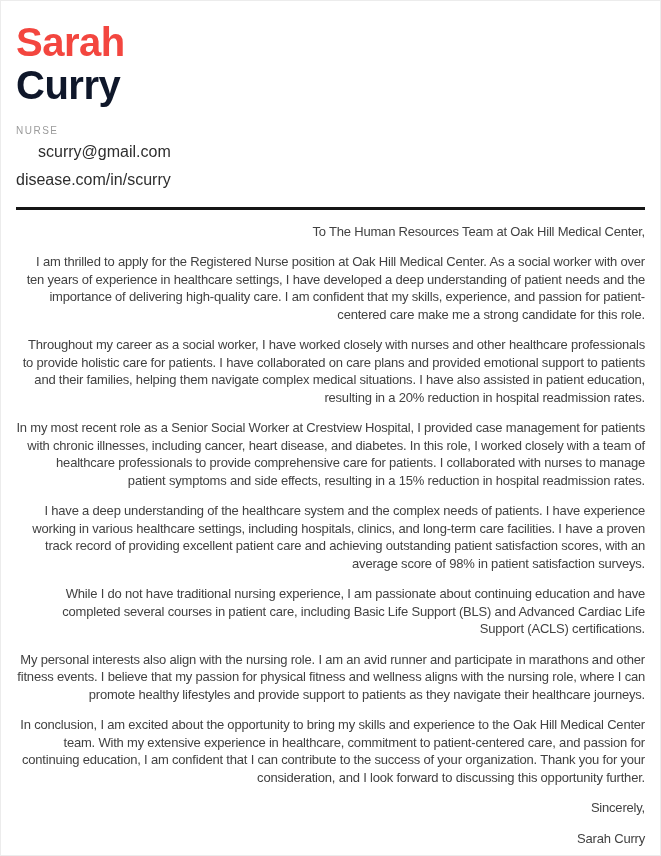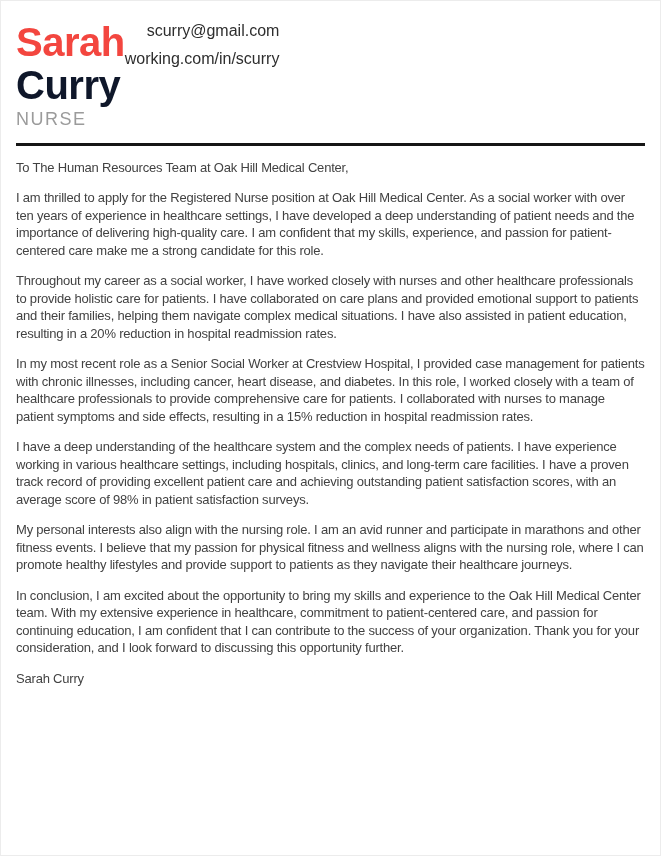--- a/index.html
+++ b/index.html
@@ -13,36 +13,37 @@
   .page {
     width: 661px;
     height: 856px;
     border: 1px solid #ececec;
     background: #ffffff;
     padding: 14px 15px 20px 15px;
     overflow: hidden;
   }
   .header {
     display: flex;
-    justify-content: flex-start;
+    justify-content: space-between;
     align-items: flex-start;
+    flex-direction: column;
   }
   .name-block { padding-top: 6px; }
   .first-name, .last-name {
     margin: 0;
     font-size: 40px;
     font-weight: 800;
     line-height: 1.07;
     letter-spacing: -0.5px;
   }
   .first-name { color: #f3463f; }
   .last-name  { color: #0f172a; }
   .job-title {
-    margin-top: 2px;
-    font-size: 18px;
+    margin-top: 18px;
+    font-size: 10px;
     color: #9b9b9b;
     letter-spacing: 1.5px;
     font-weight: 400;
   }
   .contact-block {
     text-align: right;
     font-size: 16px;
     color: #2e2e2e;
     line-height: 28px;
     padding-top: 2px;
@@ -53,46 +54,48 @@
     background: #161616;
     margin: 13px 0 0 0;
   }
   .letter {
     margin-top: 13px;
     font-size: 13px;
     line-height: 17.5px;
     color: #424242;
     letter-spacing: -0.2px;
   }
-  .letter p { margin: 0 0 13px 0; }
+  .letter p { margin: 0 0 13px 0; text-align: right; }
   .letter p:last-child { margin-bottom: 16px; }
 </style>
 </head>
 <body>
 
 <div class="page">
 
   <header class="header">
     <div class="name-block">
       <h1 class="first-name">Sarah</h1>
       <h1 class="last-name">Curry</h1>
       <div class="job-title">NURSE</div>
     </div>
     <div class="contact-block">
       <div class="contact-line">scurry@gmail.com</div>
-      <div class="contact-line">working.com/in/scurry</div>
+      <div class="contact-line">disease.com/in/scurry</div>
     </div>
   </header>
 
   <hr class="divider">
 
   <main class="letter">
     <p>To The Human Resources Team at Oak Hill Medical Center,</p>
     <p>I am thrilled to apply for the Registered Nurse position at Oak Hill Medical Center. As a social worker with over ten years of experience in healthcare settings, I have developed a deep understanding of patient needs and the importance of delivering high-quality care. I am confident that my skills, experience, and passion for patient-centered care make me a strong candidate for this role.</p>
     <p>Throughout my career as a social worker, I have worked closely with nurses and other healthcare professionals to provide holistic care for patients. I have collaborated on care plans and provided emotional support to patients and their families, helping them navigate complex medical situations. I have also assisted in patient education, resulting in a 20% reduction in hospital readmission rates.</p>
     <p>In my most recent role as a Senior Social Worker at Crestview Hospital, I provided case management for patients with chronic illnesses, including cancer, heart disease, and diabetes. In this role, I worked closely with a team of healthcare professionals to provide comprehensive care for patients. I collaborated with nurses to manage patient symptoms and side effects, resulting in a 15% reduction in hospital readmission rates.</p>
     <p>I have a deep understanding of the healthcare system and the complex needs of patients. I have experience working in various healthcare settings, including hospitals, clinics, and long-term care facilities. I have a proven track record of providing excellent patient care and achieving outstanding patient satisfaction scores, with an average score of 98% in patient satisfaction surveys.</p>
+    <p>While I do not have traditional nursing experience, I am passionate about continuing education and have completed several courses in patient care, including Basic Life Support (BLS) and Advanced Cardiac Life Support (ACLS) certifications.</p>
     <p>My personal interests also align with the nursing role. I am an avid runner and participate in marathons and other fitness events. I believe that my passion for physical fitness and wellness aligns with the nursing role, where I can promote healthy lifestyles and provide support to patients as they navigate their healthcare journeys.</p>
     <p>In conclusion, I am excited about the opportunity to bring my skills and experience to the Oak Hill Medical Center team. With my extensive experience in healthcare, commitment to patient-centered care, and passion for continuing education, I am confident that I can contribute to the success of your organization. Thank you for your consideration, and I look forward to discussing this opportunity further.</p>
+    <p>Sincerely,</p>
     <p>Sarah Curry</p>
   </main>
 
 </div>
 
 </body></html>

